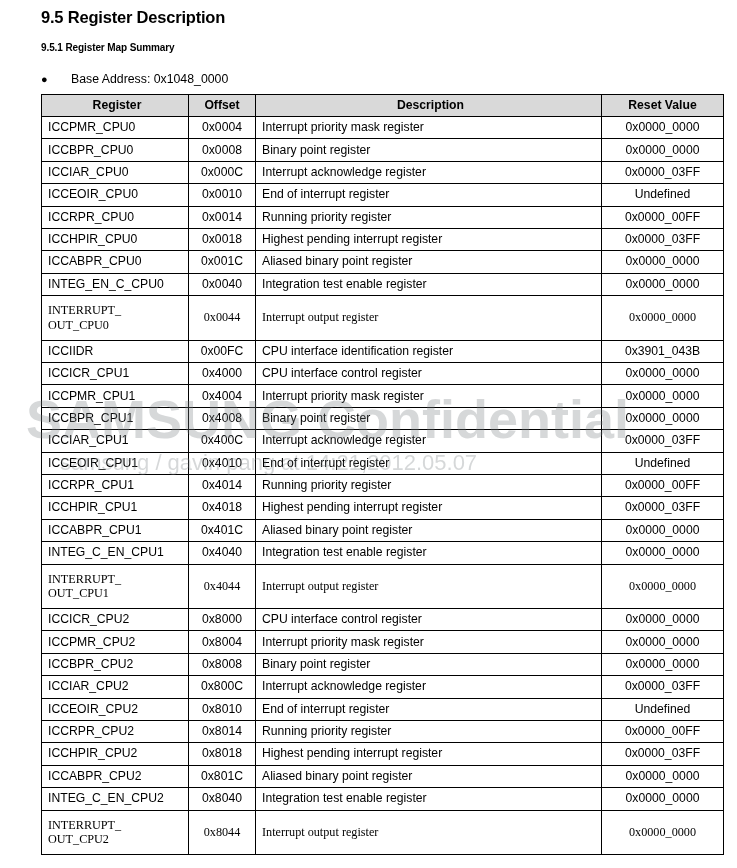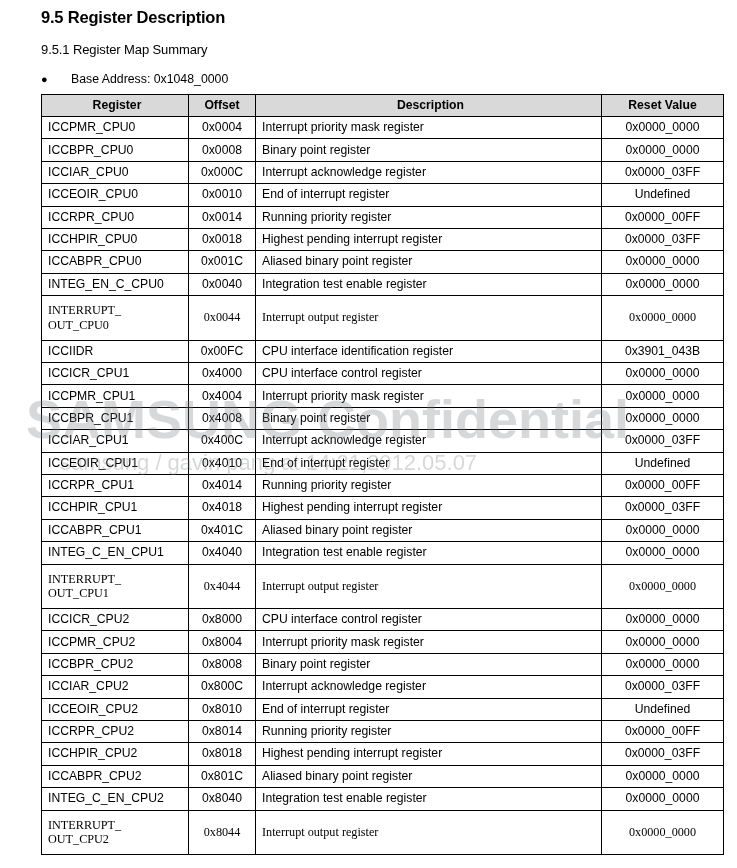--- a/index.html
+++ b/index.html
@@ -29,22 +29,22 @@
     top: 8px;
     font-size: 16.5px;
     font-weight: bold;
     letter-spacing: -0.2px;
     white-space: nowrap;
   }
   .h2 {
     position: absolute;
     left: 41px;
     top: 42px;
-    font-size: 13px;
-    font-weight: normal;
+    font-size: 10px;
+    font-weight: bold;
     letter-spacing: -0.1px;
     white-space: nowrap;
   }
   .bullet-row {
     position: absolute;
     left: 41px;
     top: 72px;
     font-size: 12.3px;
     white-space: nowrap;
     display: flex;

